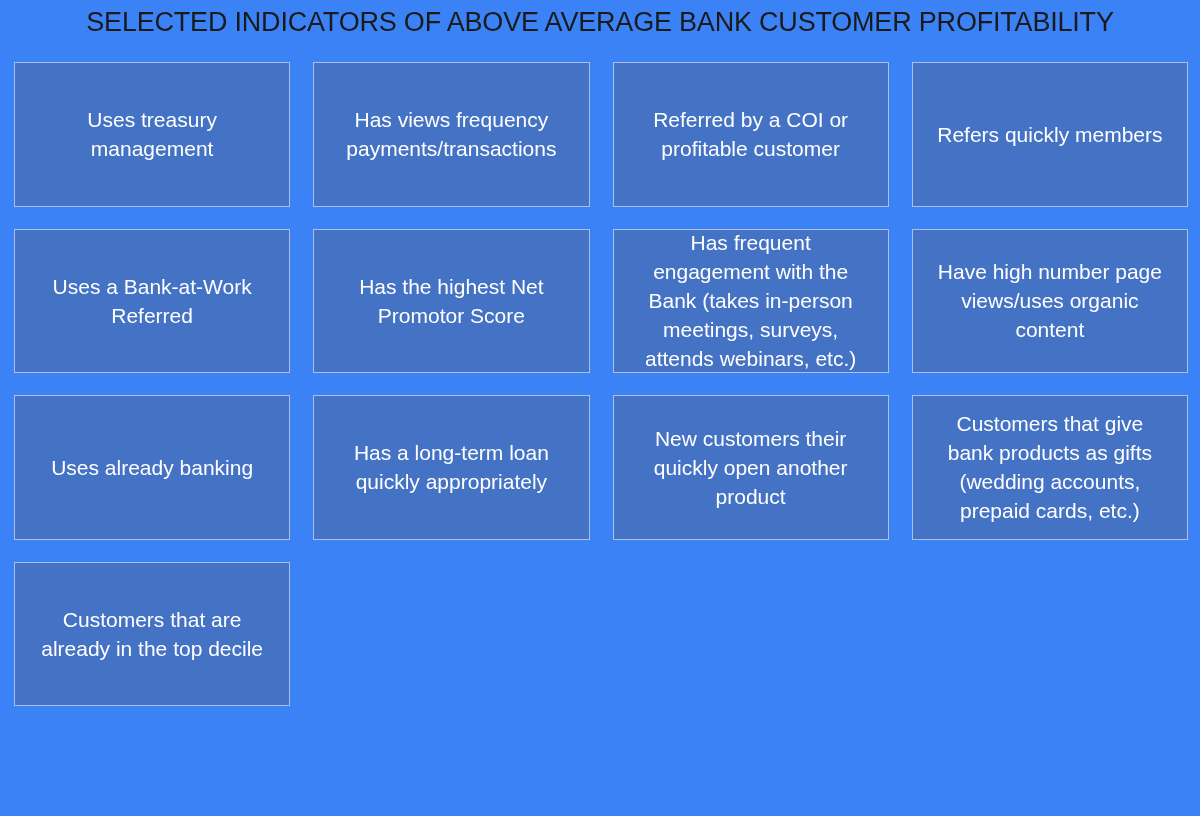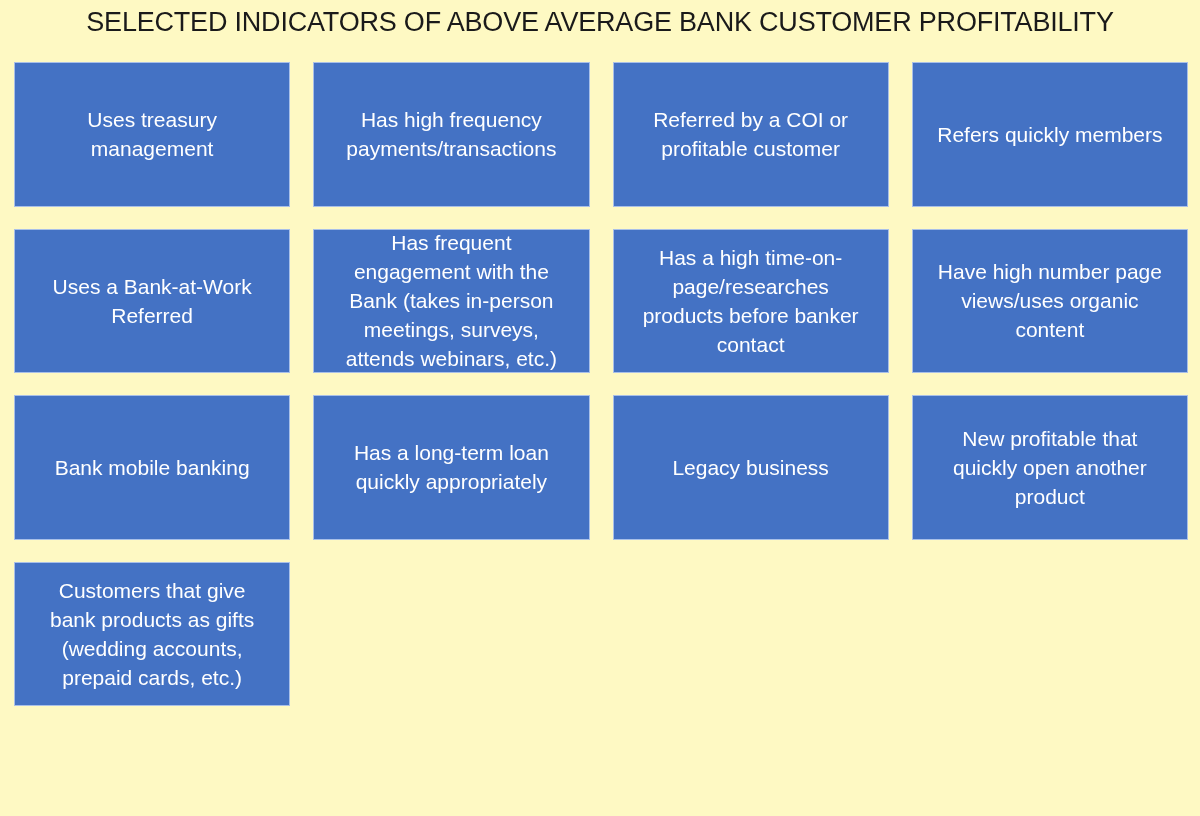--- a/index.html
+++ b/index.html
@@ -11,21 +11,21 @@
   body {
     width: 1200px;
     height: 816px;
     overflow: hidden;
     font-family: "Liberation Sans", sans-serif;
   }
   #slide {
     position: relative;
     width: 1200px;
     height: 816px;
-    background: #fef9c3;
+    background: #3b82f6;
     box-sizing: border-box;
   }
   #slide-title {
     position: absolute;
     left: 0;
     top: 4px;
     width: 1200px;
     text-align: center;
     font-family: "Liberation Sans", sans-serif;
     font-size: 27px;
@@ -76,71 +76,70 @@
 
   <div id="slide-title">SELECTED INDICATORS OF ABOVE AVERAGE BANK CUSTOMER PROFITABILITY</div>
 
   <div id="grid">
 
     <div class="cell">
       <span class="cell-text">Uses treasury
 management</span>
     </div>
     <div class="cell">
-      <span class="cell-text">Has high frequency
+      <span class="cell-text">Has views frequency
 payments/transactions</span>
     </div>
     <div class="cell">
       <span class="cell-text">Referred by a COI or
 profitable customer</span>
     </div>
     <div class="cell">
       <span class="cell-text">Refers quickly members</span>
     </div>
 
     <div class="cell">
       <span class="cell-text">Uses a Bank-at-Work
 Referred</span>
     </div>
     <div class="cell">
+      <span class="cell-text">Has the highest Net
+Promotor Score</span>
+    </div>
+    <div class="cell">
       <span class="cell-text">Has frequent
 engagement with the
 Bank (takes in-person
 meetings, surveys,
 attends webinars, etc.)</span>
     </div>
 
     <div class="cell">
-      <span class="cell-text">Has a high time-on-
-page/researches
-products before banker
-contact</span>
-    </div>
-    <div class="cell">
       <span class="cell-text">Have high number page
 views/uses organic
 content</span>
     </div>
     <div class="cell">
-      <span class="cell-text">Bank mobile banking</span>
+      <span class="cell-text">Uses already banking</span>
     </div>
     <div class="cell">
       <span class="cell-text">Has a long-term loan
 quickly appropriately</span>
     </div>
 
     <div class="cell">
-      <span class="cell-text">Legacy business</span>
-    </div>
-    <div class="cell">
-      <span class="cell-text">New profitable that
+      <span class="cell-text">New customers their
 quickly open another
 product</span>
     </div>
     <div class="cell">
       <span class="cell-text">Customers that give
 bank products as gifts
 (wedding accounts,
 prepaid cards, etc.)</span>
     </div>
+    <div class="cell">
+      <span class="cell-text">Customers that are
+already in the top decile</span>
+    </div>
 
   </div>
 </div>
 
 </body></html>

